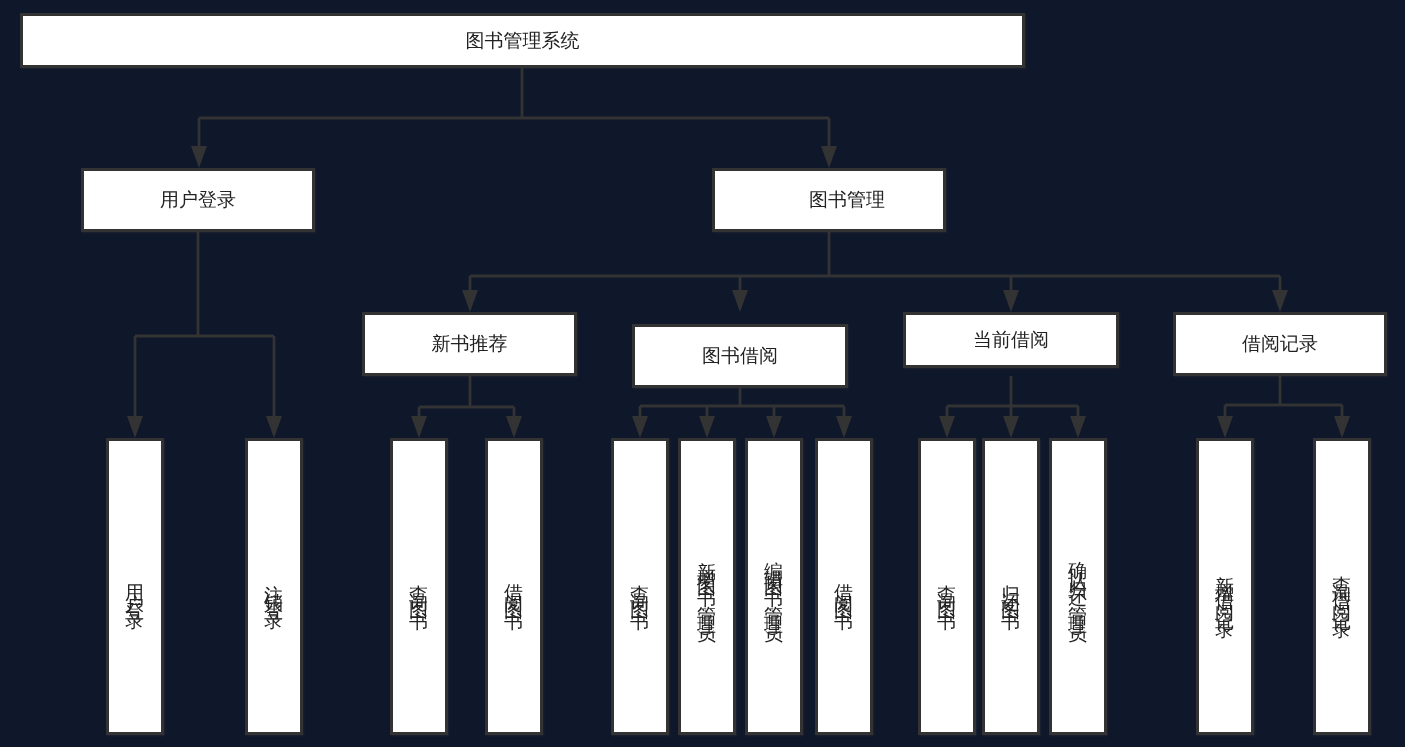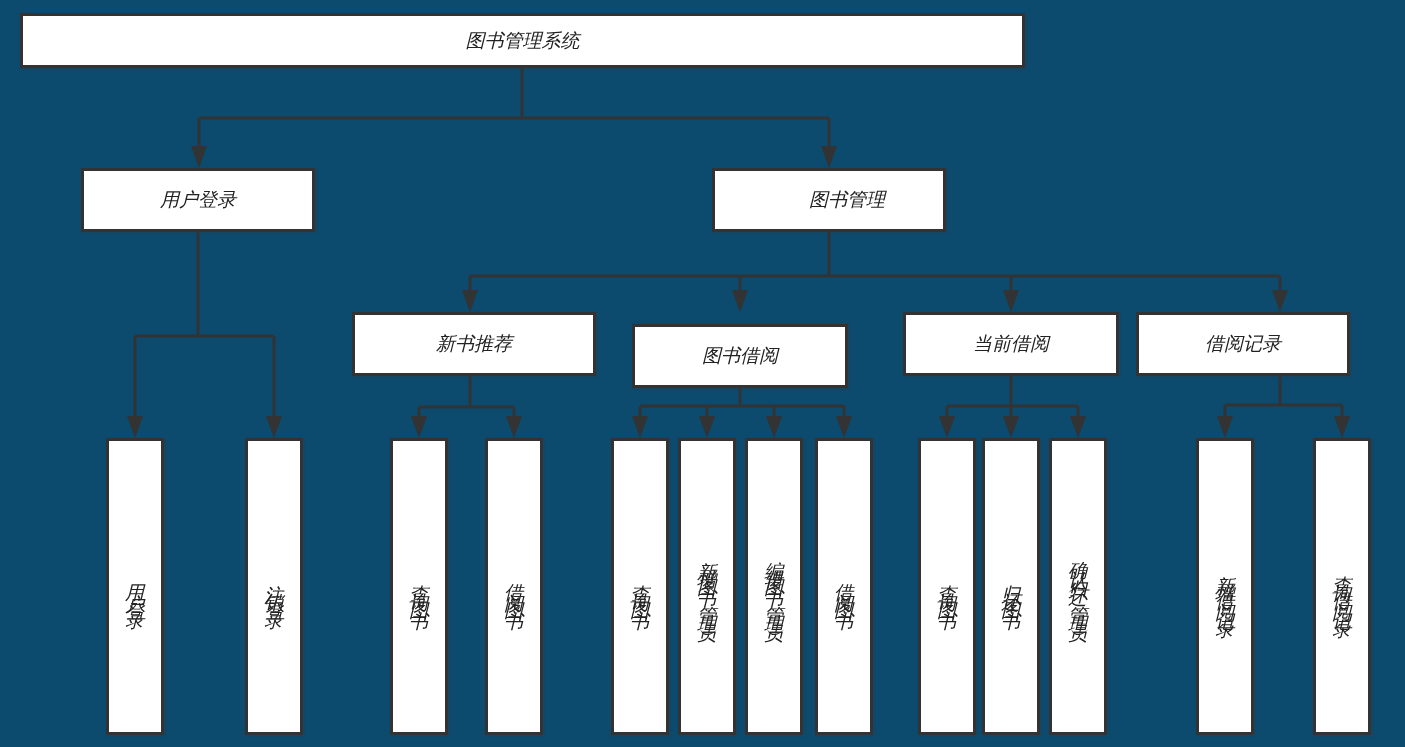--- a/index.html
+++ b/index.html
@@ -1,19 +1,19 @@
 <!DOCTYPE html>
 <html><head>
 <meta charset="utf-8">
 <style>
   * { margin:0; padding:0; box-sizing:border-box; }
   html,body { background:#ffffff; }
   .canvas {
-    position:relative; width:1405px; height:747px; background:#0c4a6e;
-    font-family:"Liberation Sans","DejaVu Sans",sans-serif; overflow:hidden;font-style:italic;
+    position:relative; width:1405px; height:747px; background:#0f172a;
+    font-family:"Liberation Sans","DejaVu Sans",sans-serif; overflow:hidden;
   }
   .wires { position:absolute; left:0; top:0; width:1405px; height:747px; }
   .node {
     position:absolute; background:#ffffff; border:3px solid #333333;
     display:flex; align-items:center; justify-content:center;
     font-size:19px; color:#222222; text-align:center;
     box-shadow:1px 1px 2px rgba(60,60,60,0.35);
     z-index:2;
   }
   .leaf .vtext {
@@ -75,30 +75,30 @@
     <span>图书管理系统</span>
   </div>
 
   <div class="node" style="left:81px; top:168px; width:234px; height:64px;">
     <span>用户登录</span>
   </div>
   <div class="node" style="left:712px; top:168px; width:234px; height:64px;padding-left:36px;">
     <span>图书管理</span>
   </div>
 
-  <div class="node" style="left:352px; top:312px; width:244px; height:64px;">
+  <div class="node" style="left:362px; top:312px; width:215px; height:64px;">
     <span>新书推荐</span>
   </div>
   <div class="node" style="left:632px; top:312px; width:216px; height:64px;margin-top:12px;">
     <span>图书借阅</span>
   </div>
-  <div class="node" style="left:903px; top:312px; width:216px; height:64px;">
+  <div class="node" style="left:903px; top:312px; width:216px; height:56px;">
     <span>当前借阅</span>
   </div>
-  <div class="node" style="left:1136px; top:312px; width:214px; height:64px;">
+  <div class="node" style="left:1173px; top:312px; width:214px; height:64px;">
     <span>借阅记录</span>
   </div>
 
   <div class="node leaf" style="left:106px; top:438px; width:58px; height:297px;">
     <span class="vtext">用户登录</span>
   </div>
   <div class="node leaf" style="left:245px; top:438px; width:58px; height:297px;">
     <span class="vtext">注销登录</span>
   </div>
 

